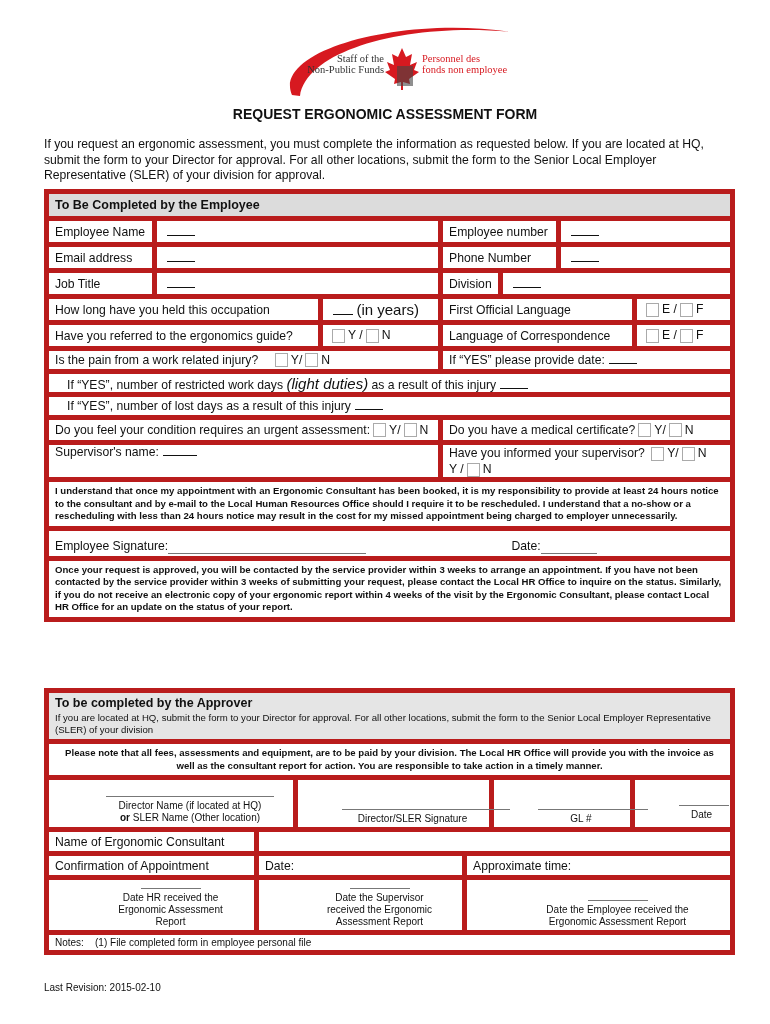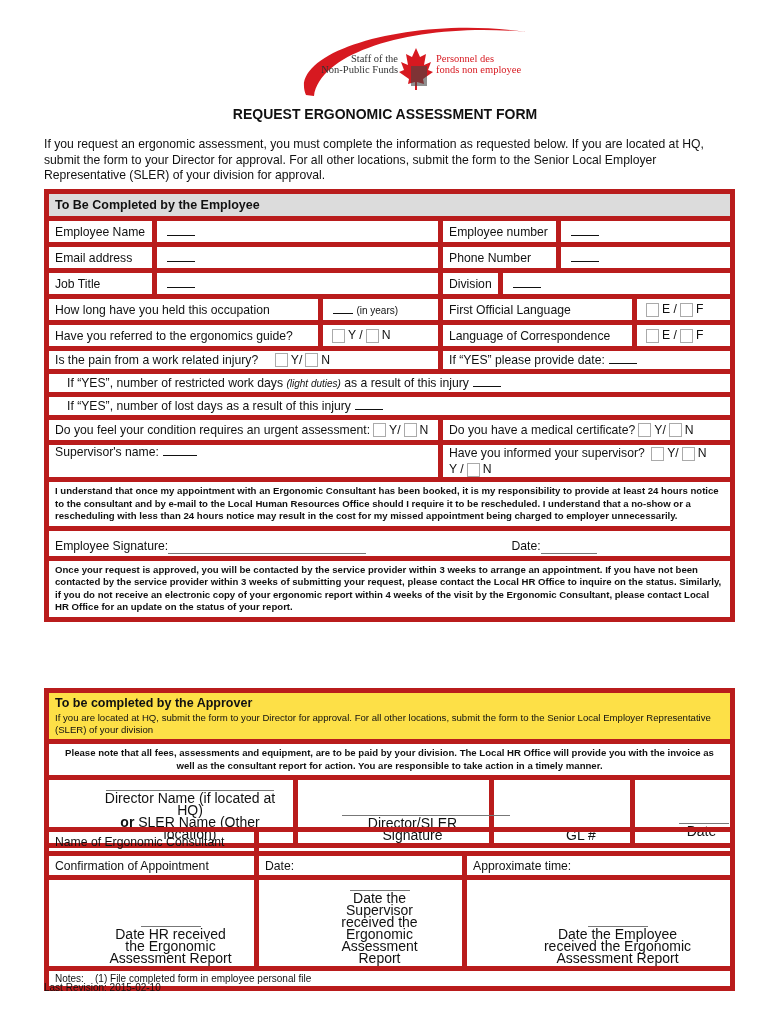--- a/index.html
+++ b/index.html
@@ -1,29 +1,29 @@
 <!DOCTYPE html>
 <html><head>
 <meta charset="utf-8">
 <style>
   html,body{margin:0;padding:0;background:#fff;}
   body{width:770px;height:1024px;position:relative;overflow:hidden;font-family:"Liberation Sans",sans-serif;color:#111;}
-  .logo{position:absolute;left:276px;top:10px;width:280px;height:90px;}
+  .logo{position:absolute;left:262px;top:10px;width:280px;height:90px;}
   .title{position:absolute;left:0;width:770px;top:106px;text-align:center;font-weight:bold;font-size:14px;}
   .intro{position:absolute;left:44px;top:137px;width:690px;font-size:12.2px;line-height:15.5px;}
   table{border-collapse:collapse;position:absolute;left:44px;width:686px;table-layout:fixed;}
   td{border:5px solid #b91c1c;font-size:12.2px;padding:0 6px;vertical-align:middle;}
   .hdr{background:#dcdcdc;font-weight:bold;font-size:12.5px;height:22px;}
   .cb{display:inline-block;width:11px;height:12px;border:1px solid #aaa;vertical-align:middle;margin:0 3px;}
   .blank{display:inline-block;width:28px;border-bottom:1px solid #111;height:10px;vertical-align:baseline;margin-left:4px;}
-  .small{font-size:10px;font-style:italic;}
+  .small{font-size:15px;font-style:italic;}
   .bold-p{font-weight:bold;font-size:9.6px;line-height:12.5px;padding:3px 6px;}
   .sigline{display:inline-block;border-bottom:1px solid #777;}
   .center{text-align:center;}
-  .f10{font-size:14px;line-height:12px;padding-left:44px;}
+  .f10{font-size:10px;line-height:12px;padding-left:44px;}
   .rev{position:absolute;left:44px;top:982px;font-size:10px;}
 </style>
 </head>
 <body>
 
 <div class="logo">
   <svg width="280" height="90" viewBox="0 0 280 90">
     <path d="M30 85 C 10 40, 140 5, 250 22 C 150 12, 45 38, 38 86 Z" fill="#d71920"></path>
     <g transform="translate(125,38)">
       <path d="M15 0 L19 9 L25 6 L23 17 L30 14 L27 22 L32 24 L22 31 L23 36 L16 34 L16 42 L14 42 L14 34 L7 36 L8 31 L-2 24 L3 22 L0 14 L7 17 L5 6 L11 9 Z" fill="#d71920"></path>
@@ -122,21 +122,21 @@
 
 <table style="top:688px;">
   <colgroup>
       <col style="width:249px">
       <col style="width:196px">
       <col style="width:141px">
       <col style="width:100px">
     </colgroup>
   <tbody>
       <tr>
-        <td colspan="4" style="background:#fde047;padding:3px 6px;">
+        <td colspan="4" style="background:#e5e5e5;padding:3px 6px;">
     <div style="font-weight:bold;font-size:12.5px;">To be completed by the Approver</div>
     <div style="font-size:9.6px;line-height:12px;margin-top:2px;">If you are located at HQ, submit the form to your Director for approval. For all other locations, submit the form to the Senior Local Employer Representative (SLER) of your division</div>
   </td>
       </tr>
   <tr>
         <td colspan="4" class="bold-p center">Please note that all fees, assessments and equipment, are to be paid by your division. The Local HR Office will provide you with the invoice as well as the consultant report for action. You are responsible to take action in a timely manner.</td>
       </tr>
   <tr style="height:52px;">
     <td class="center f10" style="vertical-align:bottom;padding-bottom:3px;">
       <div class="sigline" style="width:168px;"></div>

